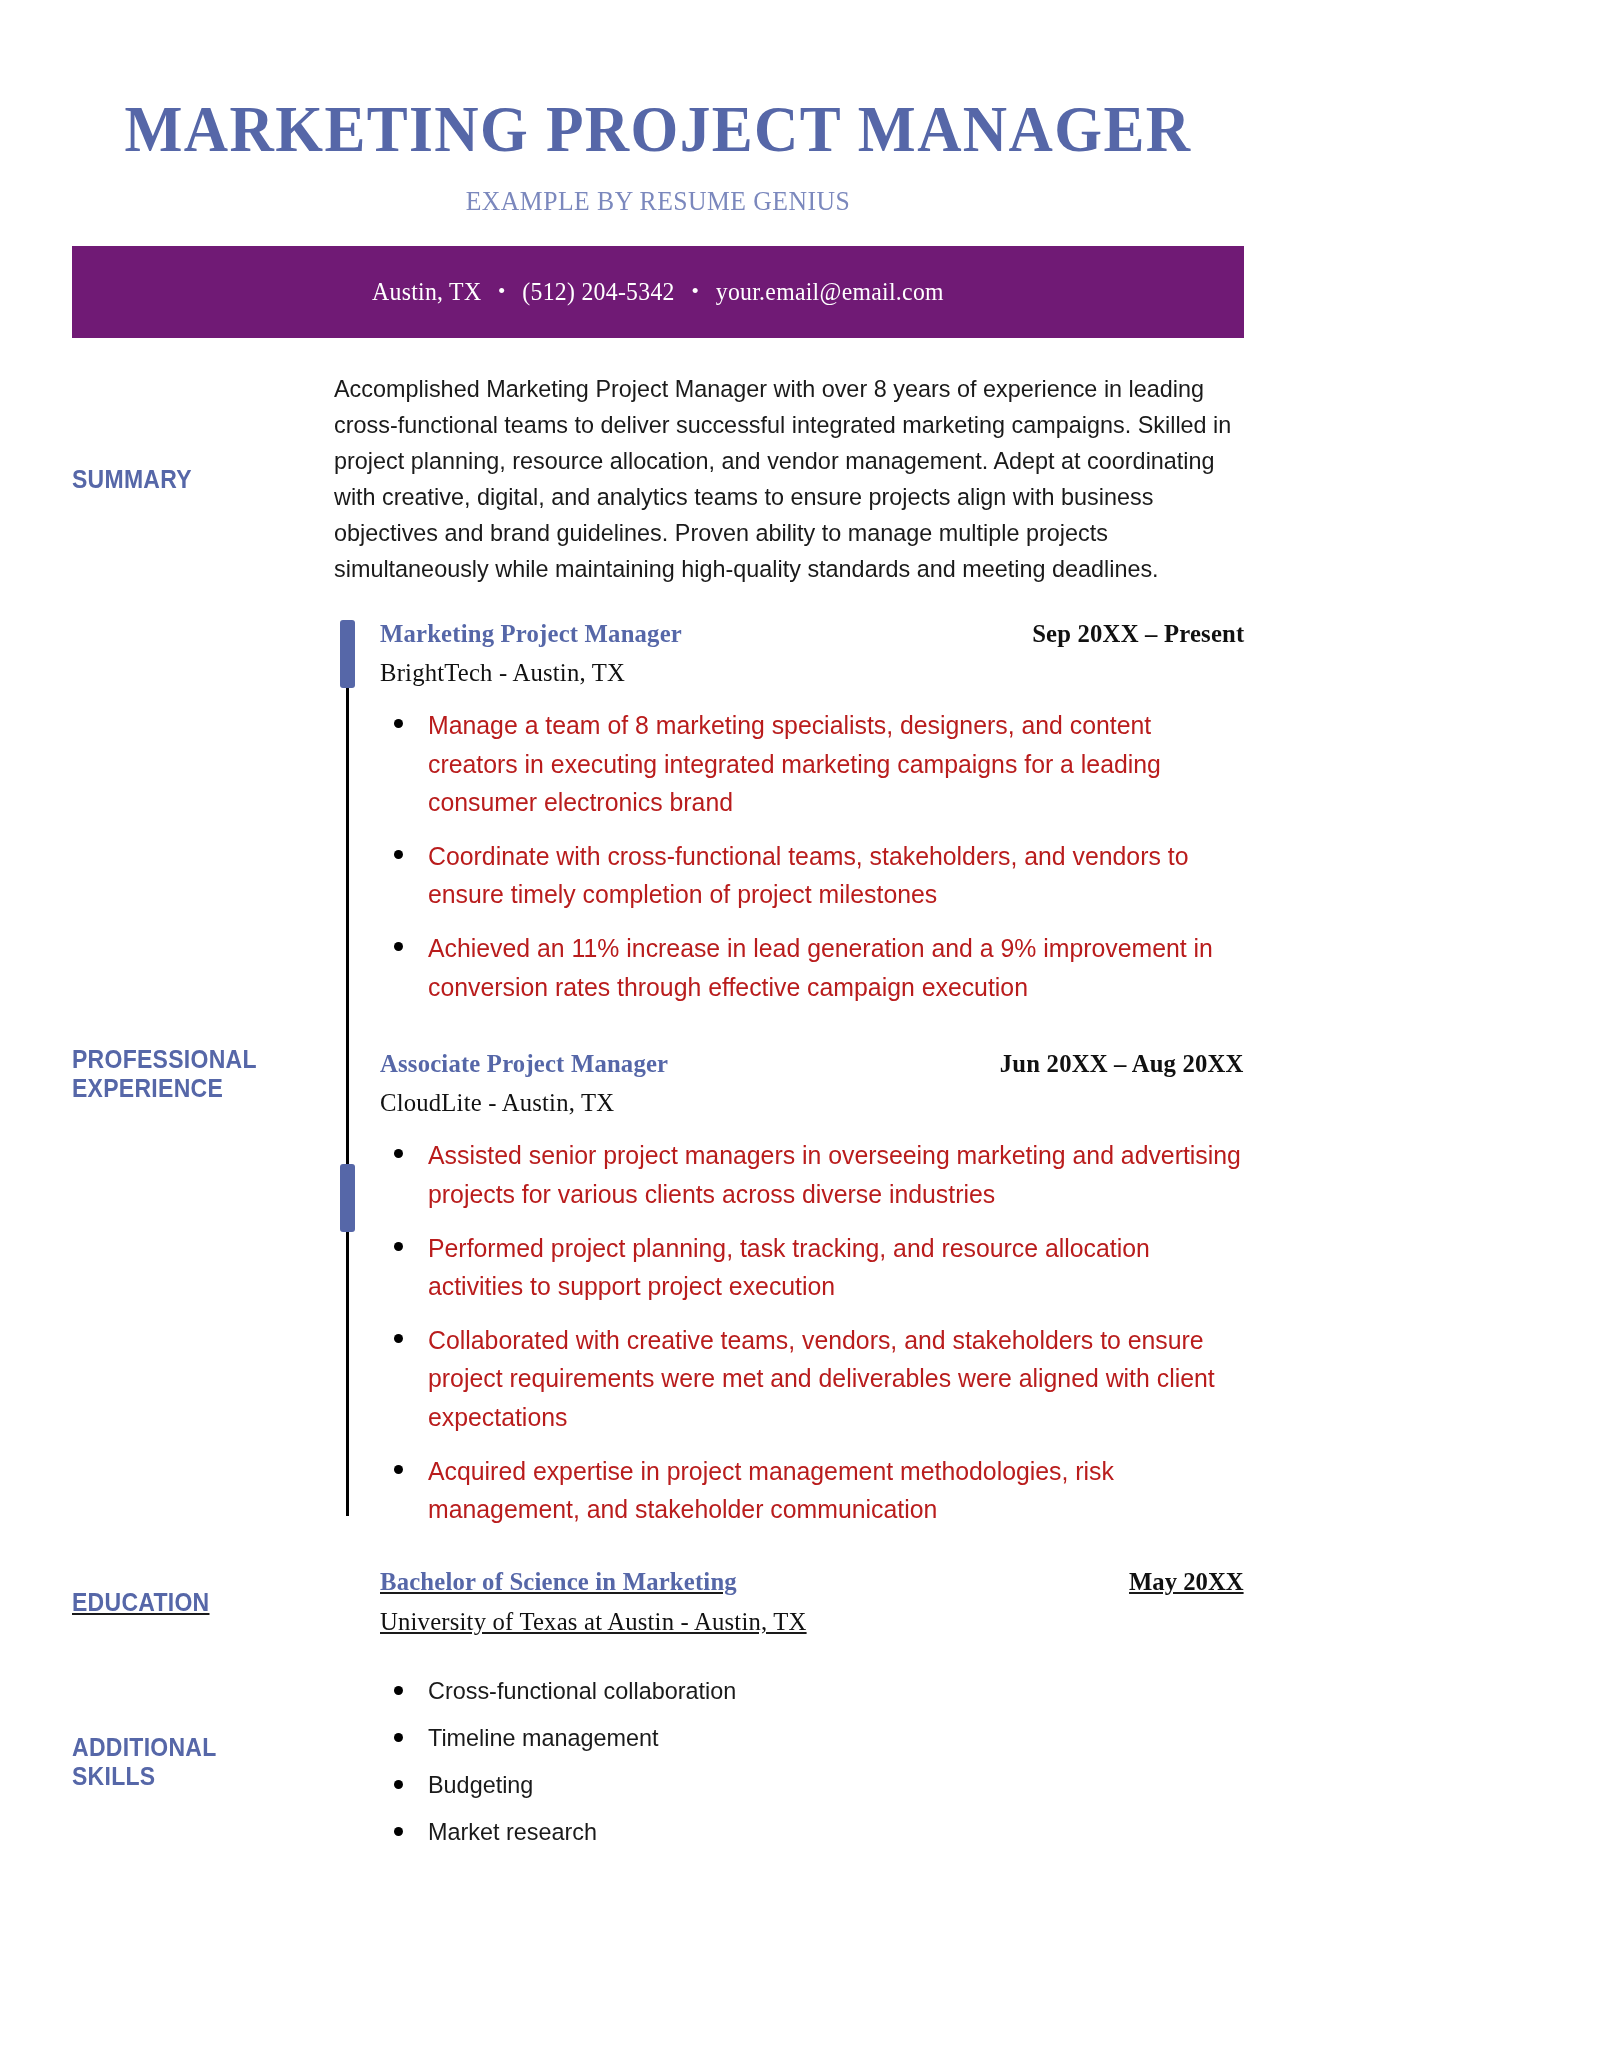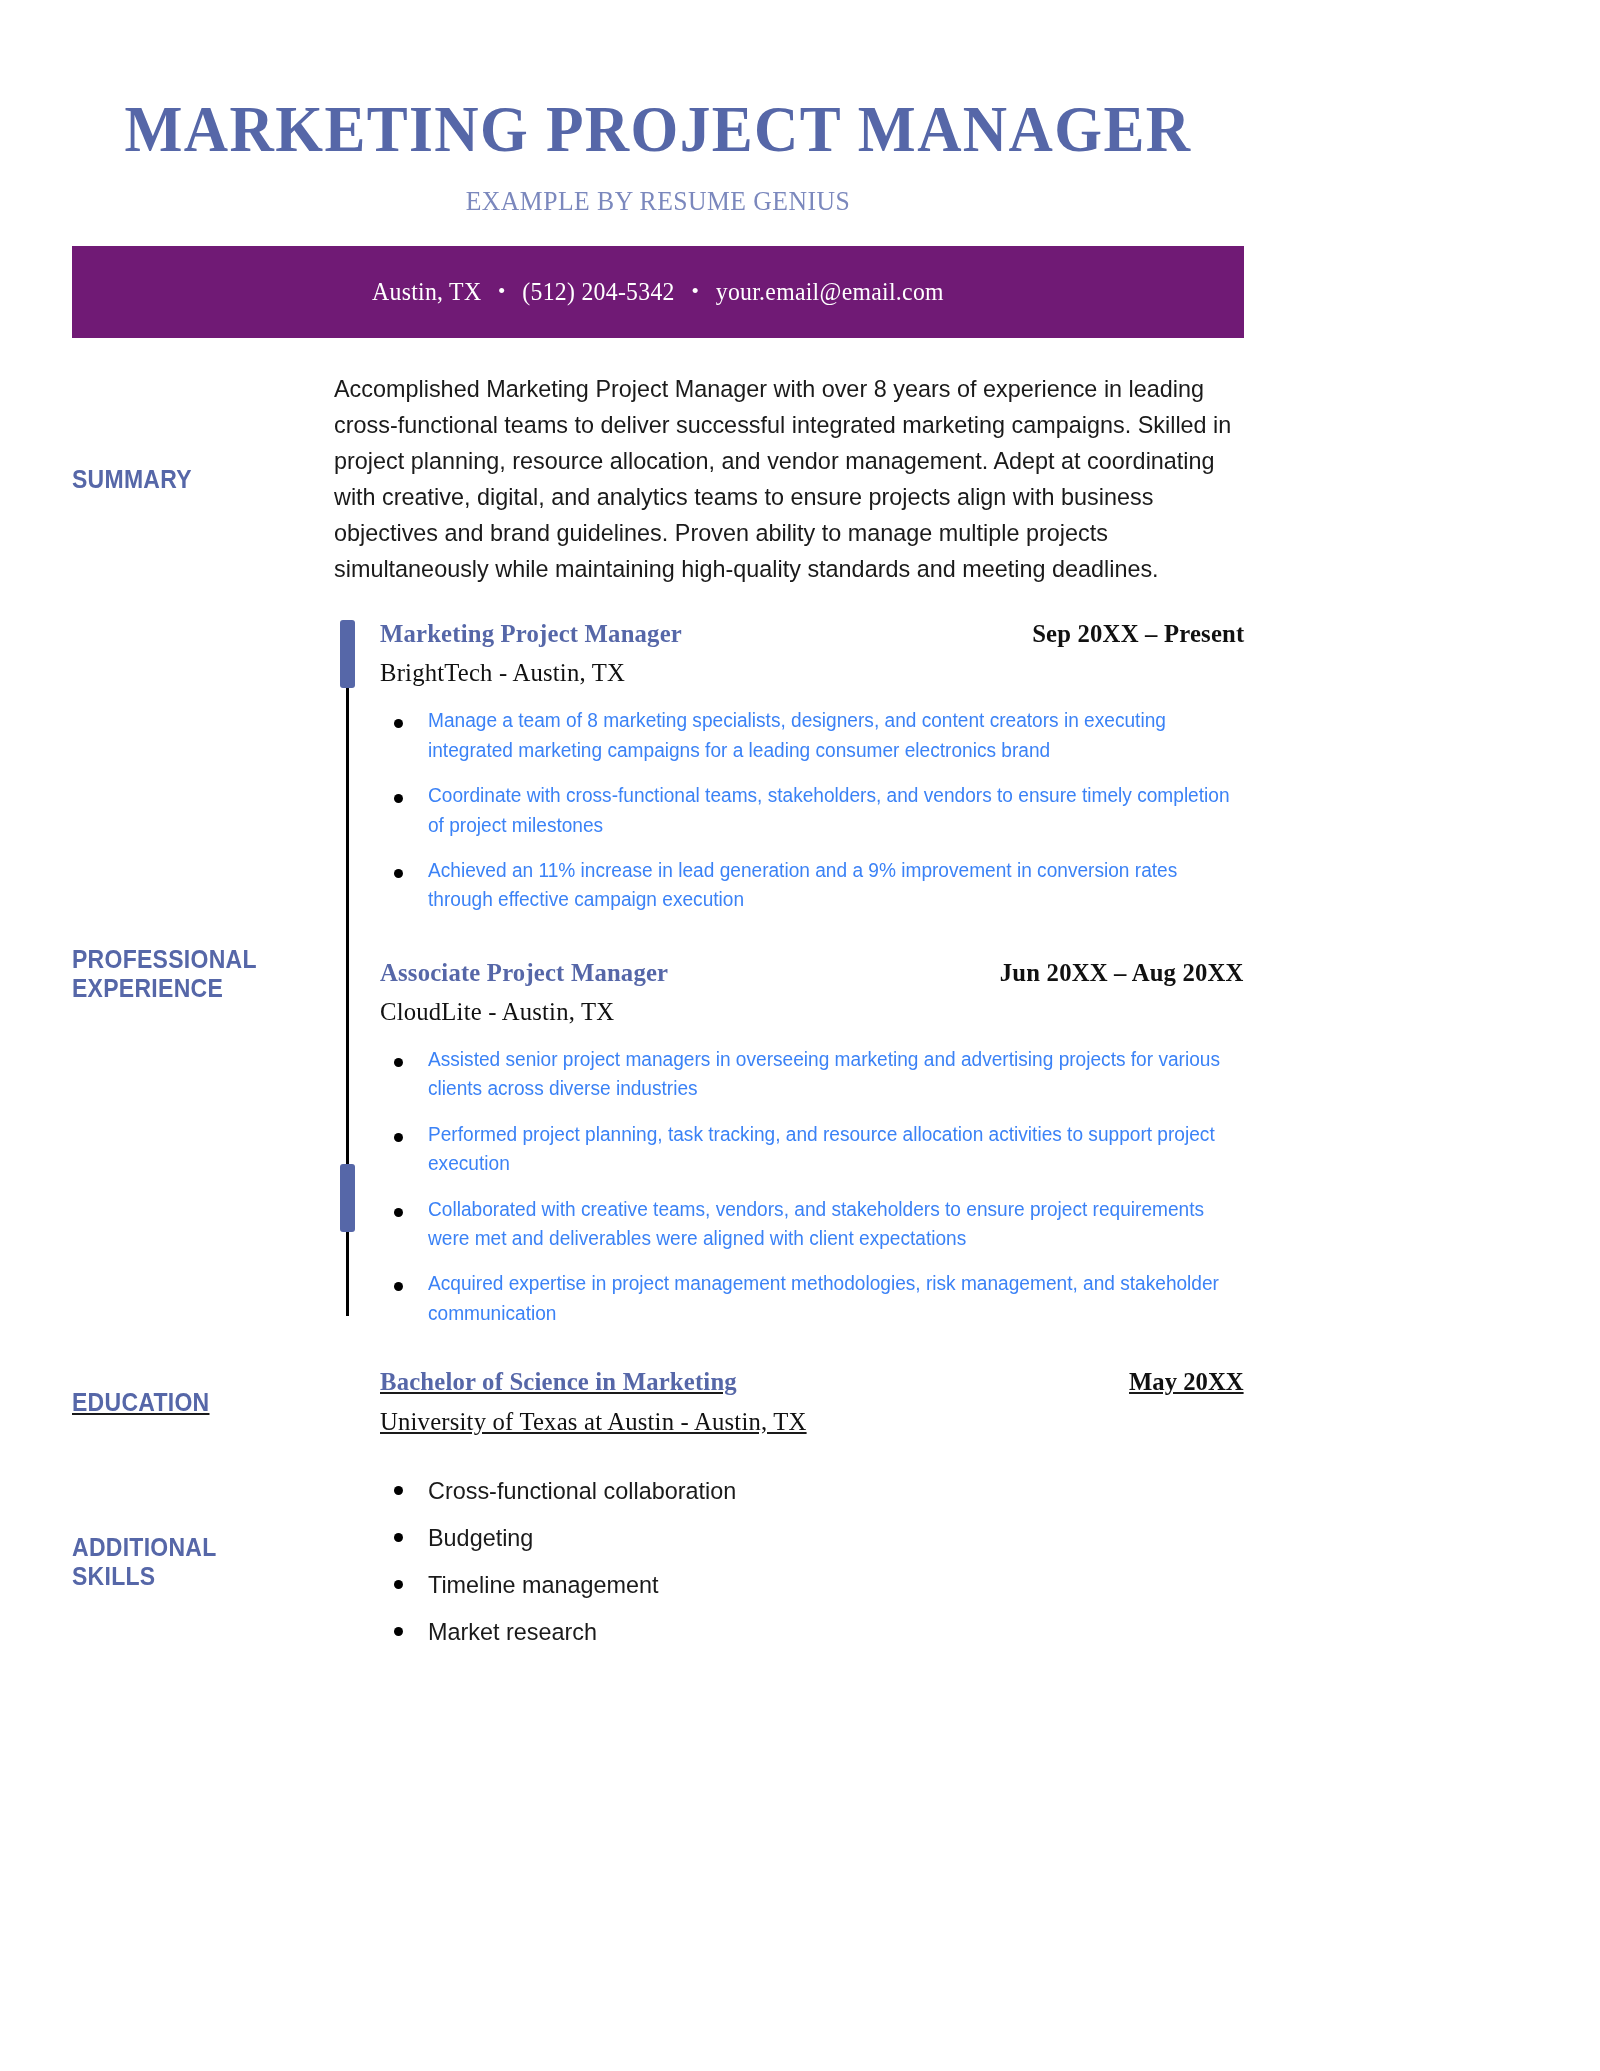--- a/index.html
+++ b/index.html
@@ -212,23 +212,23 @@
   }
 
   ul.bullets {
     list-style: none;
     margin-top: 18px;
   }
   ul.bullets li {
     position: relative;
     padding-left: 48px;
     font-family: "Liberation Sans", sans-serif;
-    font-size: 20px;
+    font-size: 26px;
     line-height: 1.47;
-    color: #3b82f6;
+    color: #b91c1c;
     margin-bottom: 16px;
   }
   ul.bullets li:last-child { margin-bottom: 0; }
   ul.bullets li .bullet-dot {
     position: absolute;
     left: 14px;
     top: 13px;
     width: 9px;
     height: 9px;
     background: #000000;
@@ -454,25 +454,25 @@
       <div class="skills-content-col">
         <div class="skills-spacer"></div>
         <div class="skills-body">
           <ul class="skills">
             <li>
               <span class="bullet-dot"></span>
               <span class="bullet-text">Cross-functional collaboration</span>
             </li>
             <li>
               <span class="bullet-dot"></span>
-              <span class="bullet-text">Budgeting</span>
+              <span class="bullet-text">Timeline management</span>
             </li>
             <li>
               <span class="bullet-dot"></span>
-              <span class="bullet-text">Timeline management</span>
+              <span class="bullet-text">Budgeting</span>
             </li>
             <li>
               <span class="bullet-dot"></span>
               <span class="bullet-text">Market research</span>
             </li>
           </ul>
         </div>
       </div>
     </div>
 

